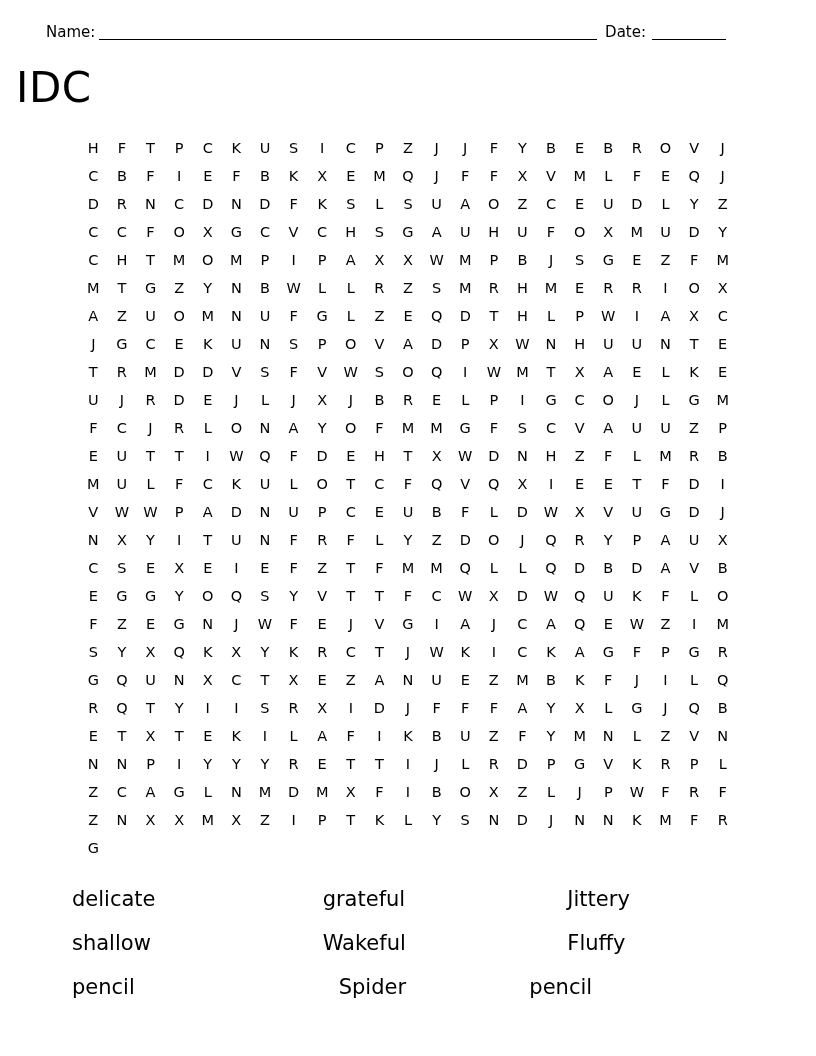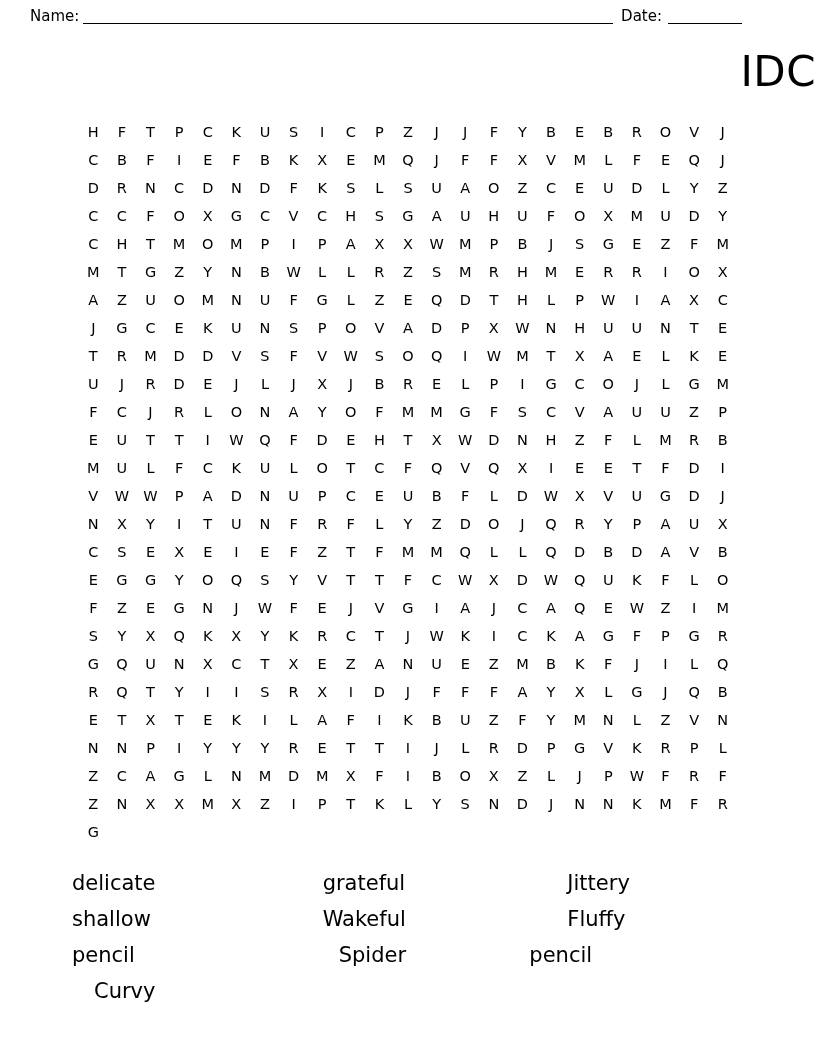--- a/index.html
+++ b/index.html
@@ -12,21 +12,21 @@
     height: 1056px;
     font-family: "DejaVu Sans", sans-serif;
     color: #000000;
     position: relative;
     overflow: hidden;
   }
   .page {
     width: 816px;
     height: 1056px;
     box-sizing: border-box;
-    padding: 0;
+    padding: 16px;
     position: relative;
   }
 
   
   .header-row {
     display: flex;
     align-items: flex-end;
     padding: 6px 74px 0 30px;
     font-size: 15px;
     line-height: 20px;
@@ -42,21 +42,21 @@
   .date-label { margin-right: 2px; }
   .date-rule {
     width: 74px;
     border-bottom: 1px solid #000;
     height: 14px;
     margin: 0 0 2px 4px;
   }
 
   
   .title {
-    text-align: right;
+    text-align: left;
     font-size: 42px;
     line-height: 48px;
     font-weight: normal;
     margin: 22px 0 4px 0;
     letter-spacing: 0.5px;
   }
 
   
   .grid {
     margin: 28px auto 0 auto;
@@ -71,21 +71,21 @@
     text-align: center;
     font-family: "DejaVu Sans", sans-serif;
   }
 
   
   .wordlist {
     margin: 30px auto 0 auto;
     width: 700px;
     display: grid;
     grid-template-columns: repeat(3, 1fr);
-    row-gap: 10px;
+    row-gap: 18px;
     font-size: 21px;
     line-height: 26px;
     padding-left: 14px;
     box-sizing: border-box;
   }
   .wordlist .word {
     text-align: left;
   }
   .wordlist .col2 { padding-left: 22px; }
   .wordlist .col3 { padding-left: 38px; }
@@ -686,16 +686,15 @@
   <div class="wordlist" id="word-list">
       <div class="word">delicate</div>
       <div class="word col2">grateful</div>
       <div class="word col3">Jittery</div>
       <div class="word">shallow</div>
       <div class="word col2">Wakeful</div>
       <div class="word col3">Fluffy</div>
       <div class="word">pencil</div>
       <div class="word col3">Spider</div>
       <div class="word">pencil</div>
-      <div class="word col2">Curvy</div>
     </div>
 
 </div>
 
 </body></html>

